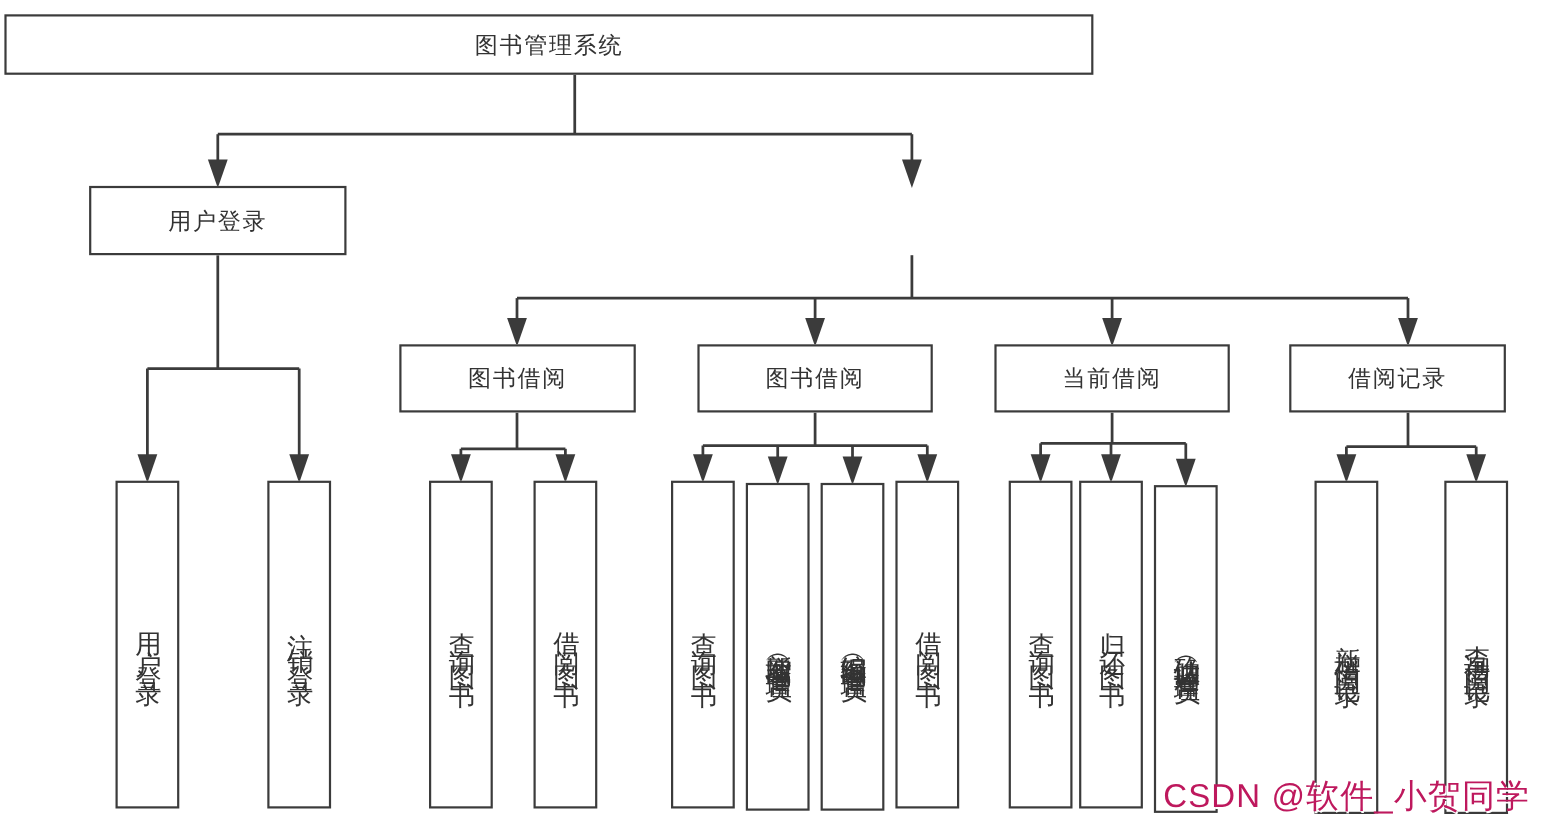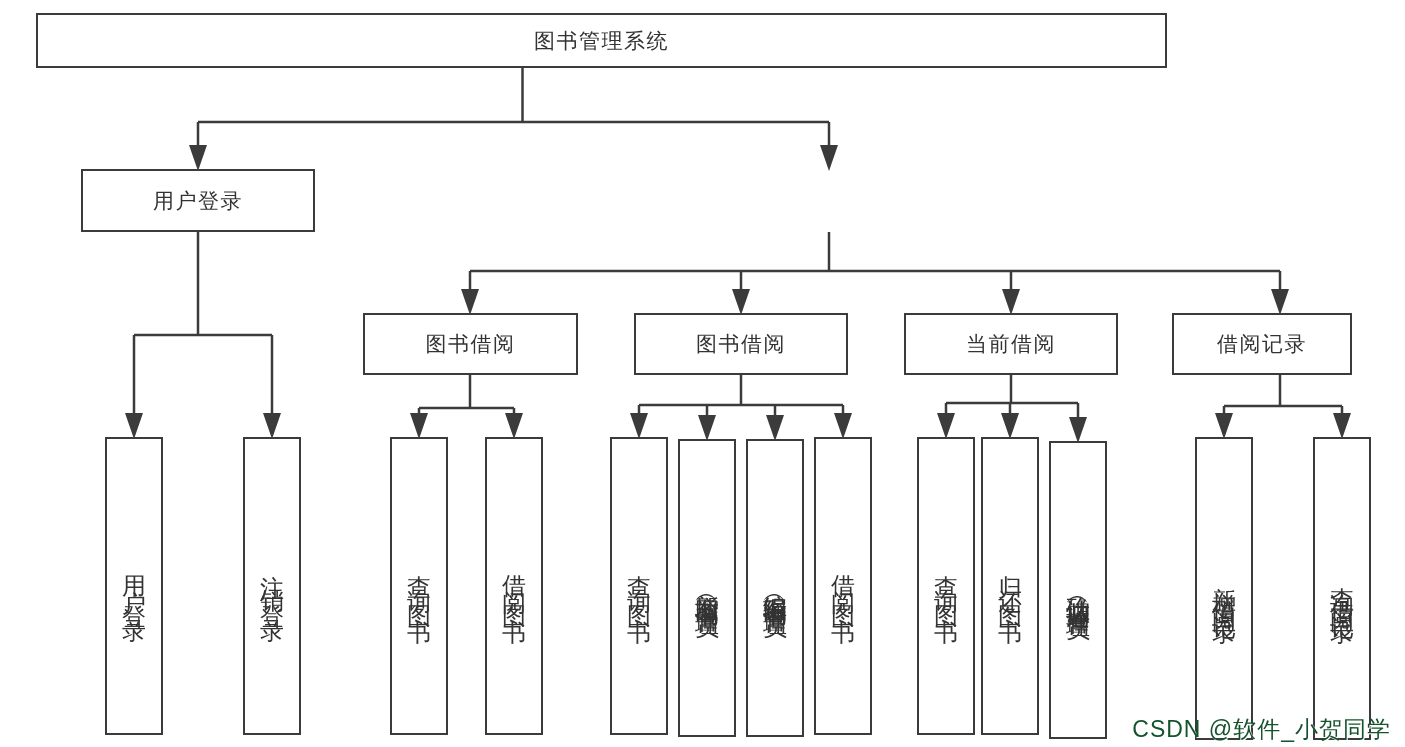--- a/index.html
+++ b/index.html
@@ -30,48 +30,48 @@
   .h { font-size: 21px; letter-spacing: 1.5px; }
   .v {
     writing-mode: vertical-rl;
     font-size: 24px;
   }
   .sp4 { letter-spacing: 15px; }
   .sp6 { letter-spacing: 7px; }
   .sp9 { letter-spacing: 3px; }
 
   
-  #n-root        { left: 36px;   top: 13px;  width: 1131px; height: 55px; }
+  #n-root        { left: 4px;   top: 13px;  width: 990px; height: 55px; }
   #n-user-login  { left: 81px;   top: 169px; width: 234px;  height: 63px; }
   #n-book-mgmt   { left: 712px;  top: 169px; width: 233px;  height: 63px; }
   #n-new-rec     { left: 363px;  top: 313px; width: 215px;  height: 62px; }
   #n-book-borrow { left: 634px;  top: 313px; width: 214px;  height: 62px; }
   #n-cur-borrow  { left: 904px;  top: 313px; width: 214px;  height: 62px; }
-  #n-borrow-rec  { left: 1172px; top: 313px; width: 180px;  height: 62px; }
+  #n-borrow-rec  { left: 1172px; top: 313px; width: 197px;  height: 62px; }
 
   #l-user-login  { left: 105px;  top: 437px; width: 58px; height: 298px; }
   #l-logout      { left: 243px;  top: 437px; width: 58px; height: 298px; }
   #l-nbr-query   { left: 390px;  top: 437px; width: 58px; height: 298px; }
   #l-nbr-borrow  { left: 485px;  top: 437px; width: 58px; height: 298px; }
   #l-bb-query    { left: 610px;  top: 437px; width: 58px; height: 298px; }
   #l-bb-add      { left: 678px;  top: 439px; width: 58px; height: 298px; }
   #l-bb-edit     { left: 746px;  top: 439px; width: 58px; height: 298px; }
   #l-bb-borrow   { left: 814px;  top: 437px; width: 58px; height: 298px; }
   #l-cb-query    { left: 917px;  top: 437px; width: 58px; height: 298px; }
   #l-cb-return   { left: 981px;  top: 437px; width: 58px; height: 298px; }
   #l-cb-confirm  { left: 1049px; top: 441px; width: 58px; height: 298px; }
   #l-br-add      { left: 1195px; top: 437px; width: 58px; height: 303px; }
   #l-br-query    { left: 1313px; top: 437px; width: 58px; height: 303px; }
 
   .watermark {
     position: absolute;
     right: 14px;
     bottom: 2px;
-    font-size: 23px;
-    color: #14532d;
+    font-size: 30px;
+    color: #be185d;
     letter-spacing: 1px;
     z-index: 10;
     text-shadow: 1px 1px 0 #ffffff;
     white-space: nowrap;
   }
 </style>
 </head>
 <body>
 
 <div class="canvas">

